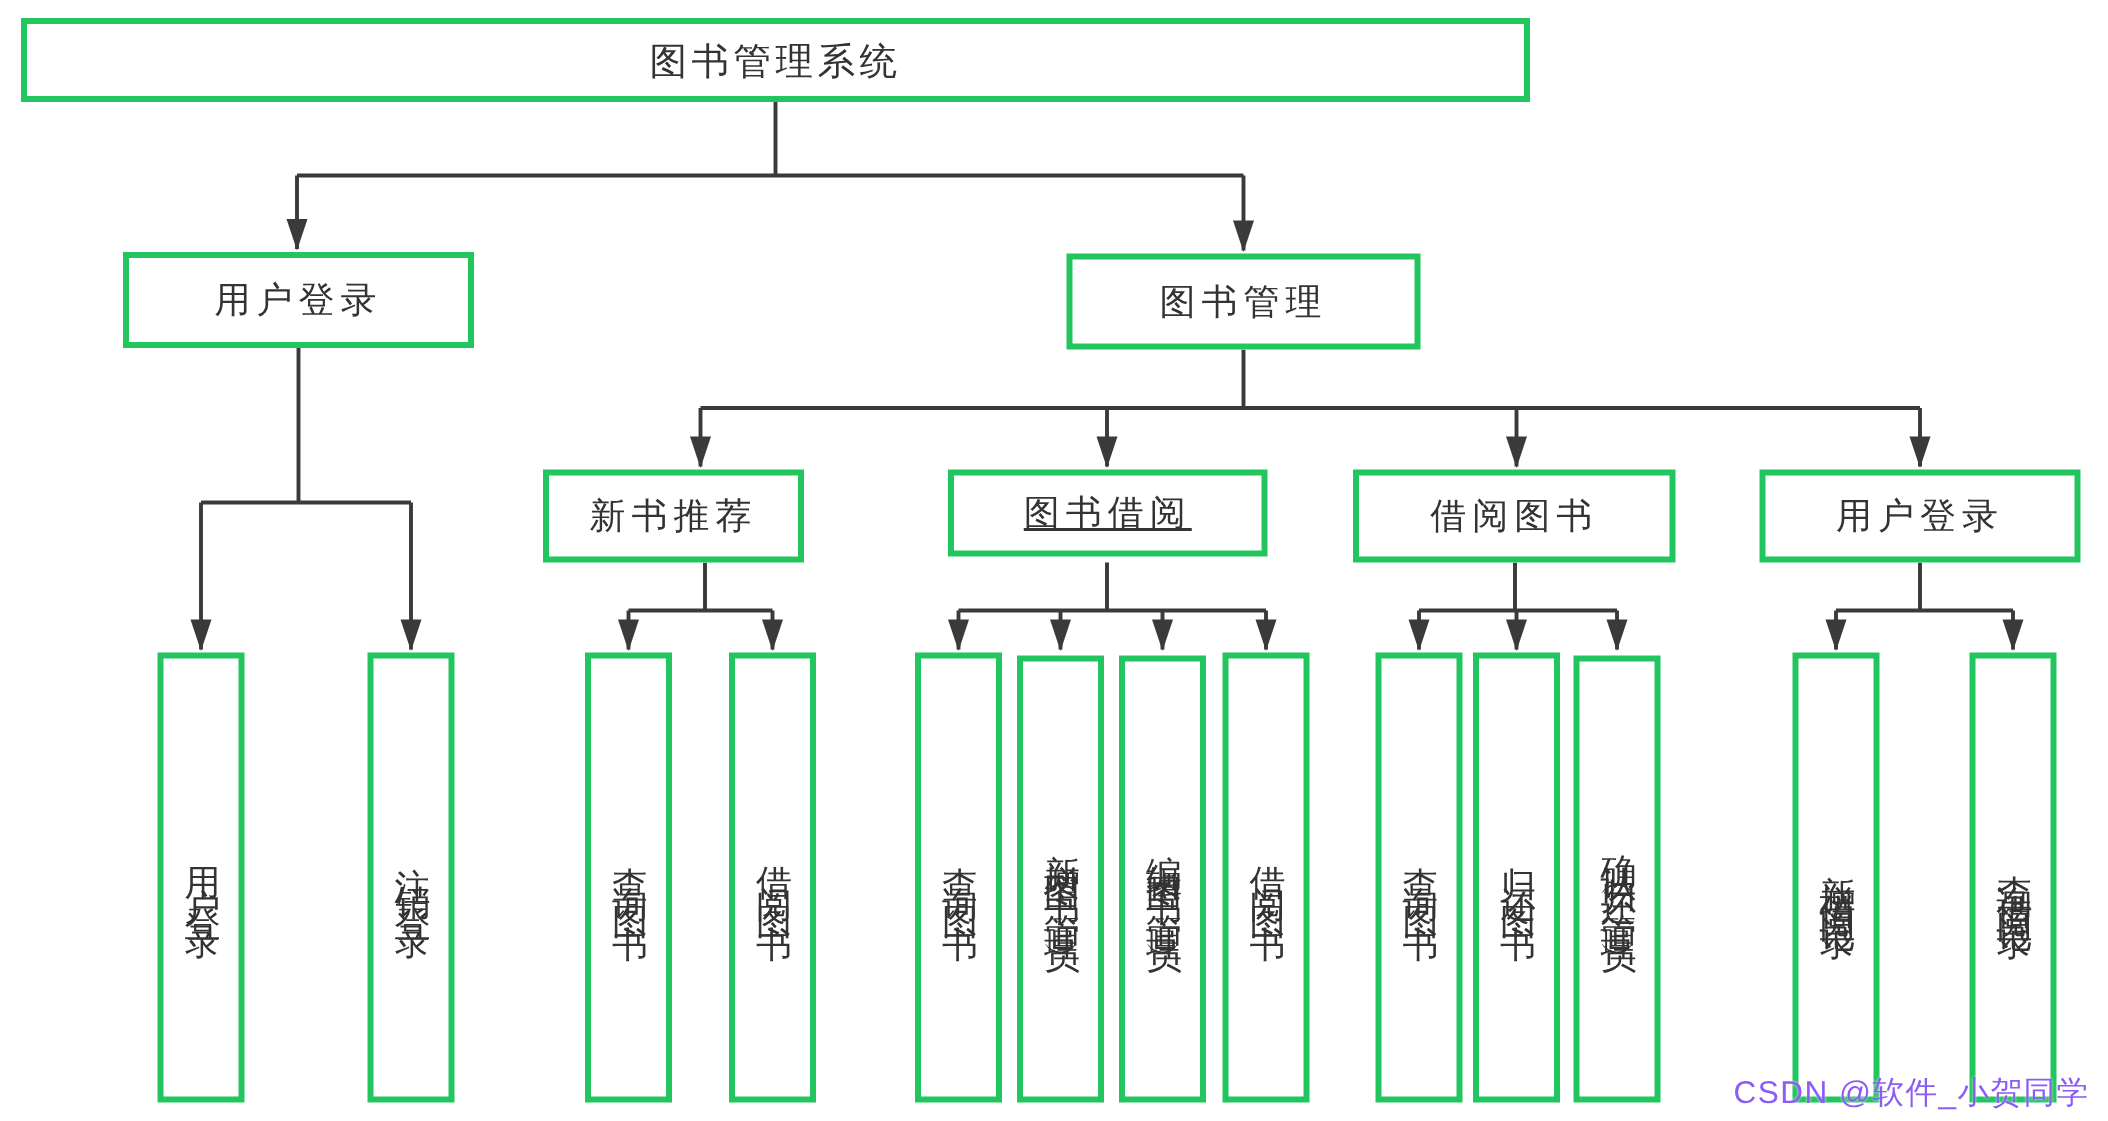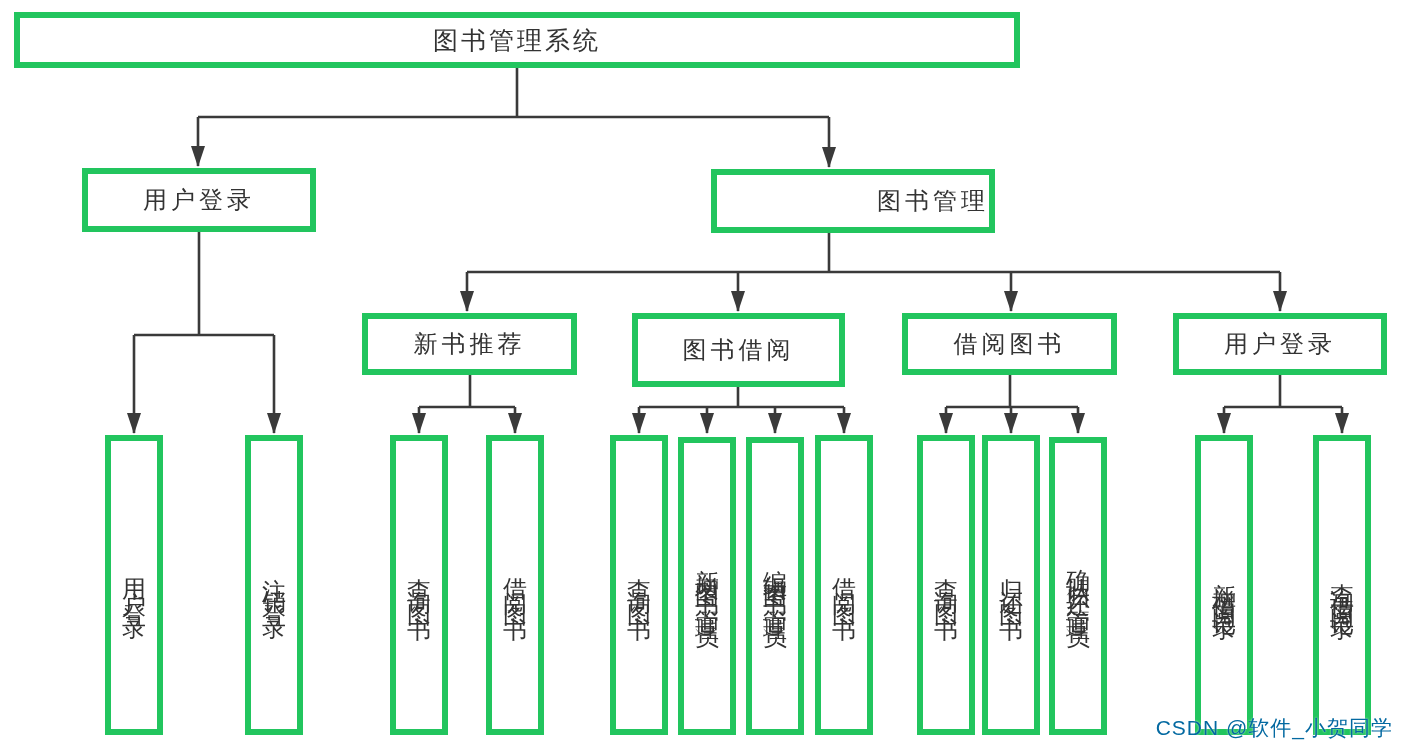--- a/index.html
+++ b/index.html
@@ -19,21 +19,21 @@
     z-index: 0;
   }
   svg.connectors .ln {
     stroke: #3a3a3a;
     stroke-width: 2.6;
     fill: none;
   }
   .node {
     position: absolute;
     box-sizing: border-box;
-    border: 6px solid #22c55e;
+    border: 4px solid #22c55e;
     background: #ffffff;
     display: flex;
     align-items: center;
     justify-content: center;
     z-index: 1;
   }
   .node.h span {
     font-size: 24px;
     letter-spacing: 4px;
     white-space: nowrap;
@@ -46,21 +46,21 @@
     line-height: 1;
     letter-spacing: 13px;
   }
   .node.v .vtext.sp8 { letter-spacing: 8px; }
   .node.v .vtext.sp7 { letter-spacing: 7px; }
   .watermark {
     position: absolute;
     right: 12px;
     bottom: 5px;
     font-size: 21px;
-    color: #0369a1;
+    color: #8b5cf6;
     letter-spacing: 1px;
     z-index: 5;
     text-shadow: 0 0 2px rgba(255,255,255,0.8);
     white-space: nowrap;
   }
 </style>
 </head>
 <body>
 
 <div class="canvas">
@@ -101,28 +101,28 @@
     <line class="ln" x1="1342" y1="407" x2="1342" y2="433" marker-end="url(#arr)"></line>
   </svg>
 
   <div class="node h root" style="left:14px; top:12px; width:1006px; height:56px;">
     <span>图书管理系统</span>
   </div>
 
   <div class="node h" style="left:82px; top:168px; width:234px; height:64px;">
     <span>用户登录</span>
   </div>
-  <div class="node h" style="left:711px; top:169px; width:284px; height:64px;justify-content:flex-end;">
+  <div class="node h" style="left:711px; top:169px; width:236px; height:64px;">
     <span>图书管理</span>
   </div>
 
-  <div class="node h" style="left:362px; top:313px; width:215px; height:62px;">
+  <div class="node h" style="left:362px; top:313px; width:174px; height:62px;">
     <span>新书推荐</span>
   </div>
-  <div class="node h" style="left:632px; top:313px; width:213px; height:74px;">
+  <div class="node h" style="left:632px; top:313px; width:213px; height:58px;text-decoration:underline;">
     <span>图书借阅</span>
   </div>
   <div class="node h" style="left:902px; top:313px; width:215px; height:62px;">
     <span>借阅图书</span>
   </div>
   <div class="node h" style="left:1173px; top:313px; width:214px; height:62px;">
     <span>用户登录</span>
   </div>
 
   <div class="node v" style="left:105px; top:435px; width:58px; height:300px;">

